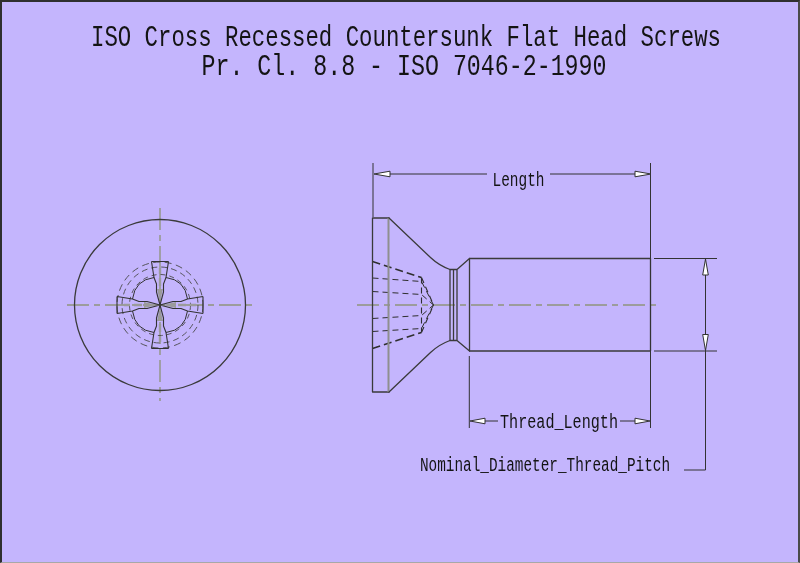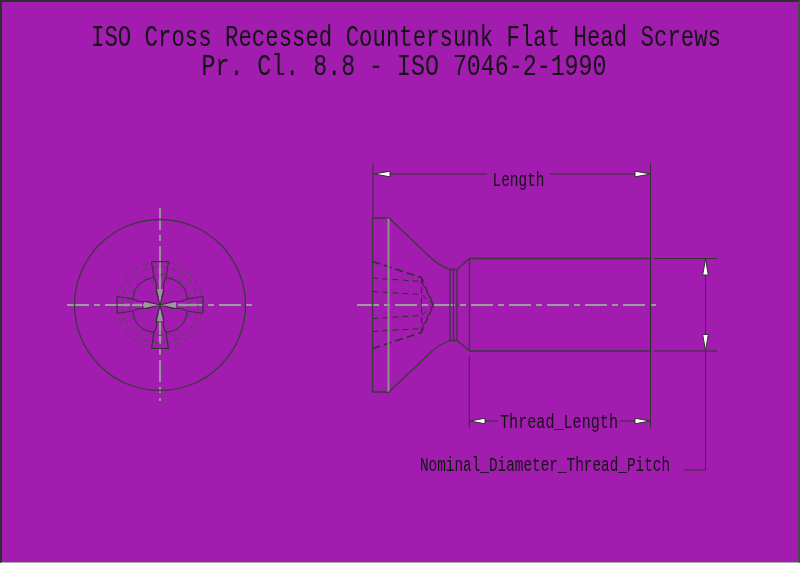--- a/index.html
+++ b/index.html
@@ -1,20 +1,20 @@
 <!DOCTYPE html>
 <html><head>
 <meta charset="utf-8">
 <style>
   html,body{margin:0;padding:0;background:#e8e8e8;}
   .page{
     position:relative;
     width:800px;height:563px;
     box-sizing:border-box;
-    background:#a21caf;
+    background:#c4b5fd;
     border-top:2px solid #2f2f2f;
     border-left:2px solid #2f2f2f;
     border-right:2px solid #4a4a4a;
     border-bottom:1px solid #a8a8a8;
     overflow:hidden;
     font-family:"Liberation Mono","DejaVu Sans Mono",monospace;
   }
   svg{position:absolute;left:-2px;top:-2px;}
   text{
     font-family:"Liberation Mono","DejaVu Sans Mono",monospace;

